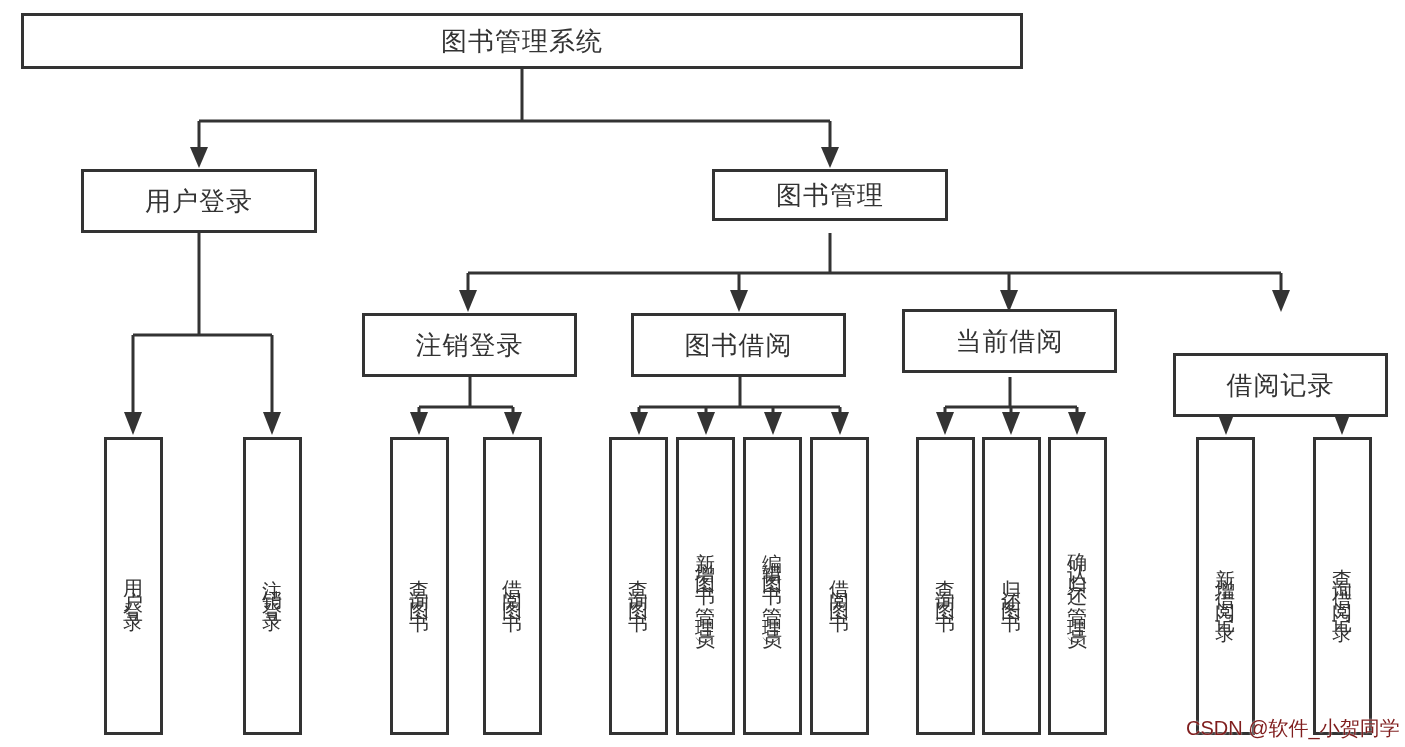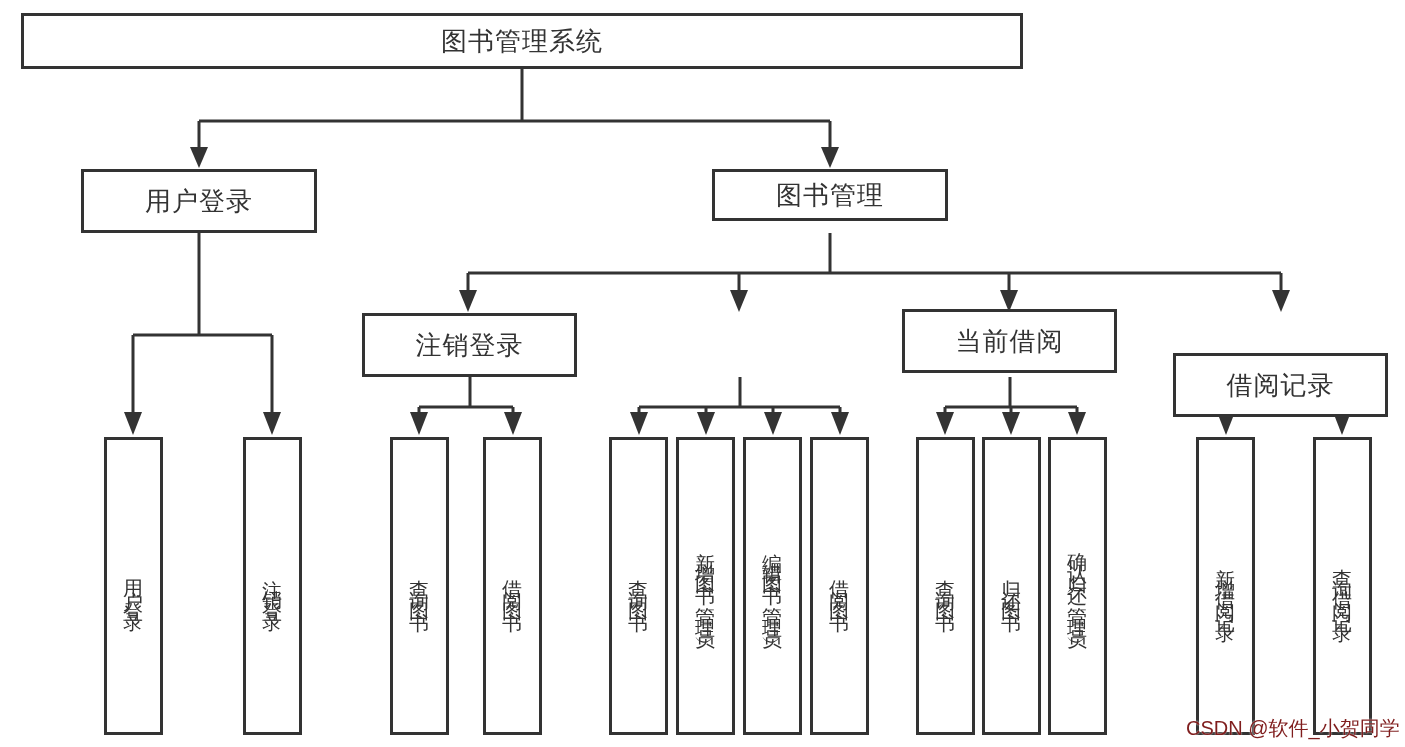--- a/index.html
+++ b/index.html
@@ -143,20 +143,23 @@
   <div class="box n-l2a">
     <span class="lbl">用户登录</span>
   </div>
   <div class="box n-l2b">
     <span class="lbl">图书管理</span>
   </div>
 
   <div class="box n-l3a">
     <span class="lbl">注销登录</span>
   </div>
+  <div class="box n-l3b">
+    <span class="lbl">图书借阅</span>
+  </div>
   <div class="box n-l3c">
     <span class="lbl">当前借阅</span>
   </div>
   <div class="box n-l3d">
     <span class="lbl">借阅记录</span>
   </div>
 
   <div class="box leaf lf-1">
     <span class="lbl">用户登录</span>
   </div>

